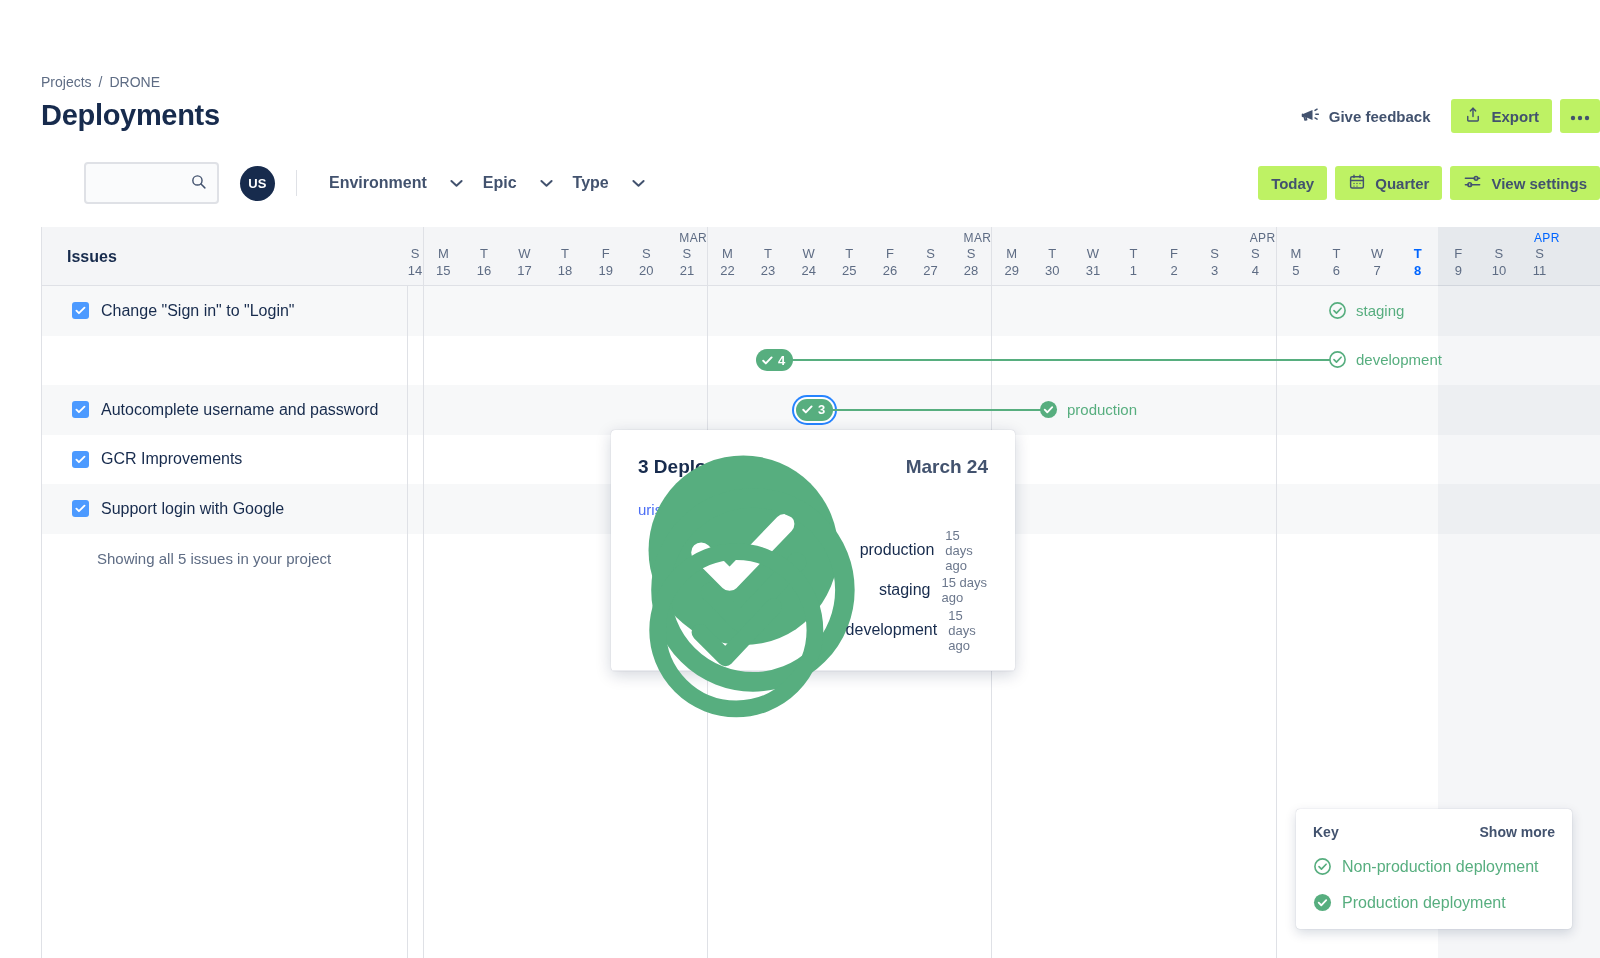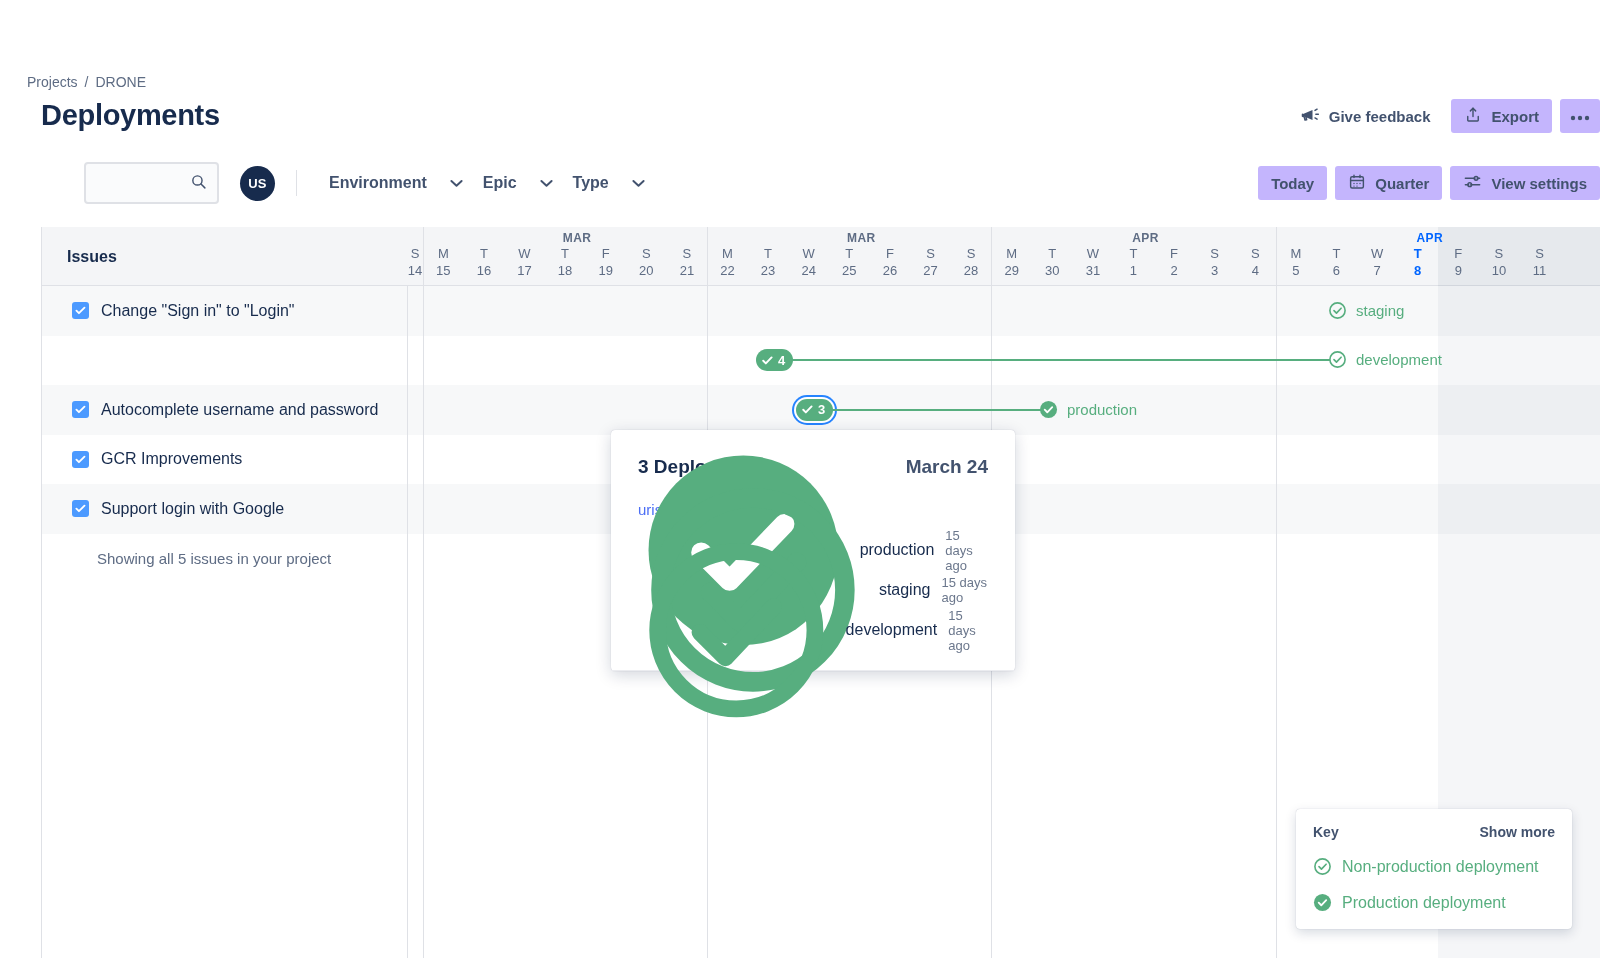--- a/index.html
+++ b/index.html
@@ -7,39 +7,39 @@
     width: 1600px; height: 958px;
     background: #FFFFFF;
     font-family: "Liberation Sans", sans-serif;
     color: #172B4D;
     overflow: hidden;
   }
   #app { position: relative; width: 1600px; height: 958px; }
 
   
   .breadcrumb {
-    position: absolute; left: 27px; top: 74px;
+    position: absolute; left: 41px; top: 74px;
     font-size: 14px; color: #5E6C84; display: flex; gap: 7px; align-items: center;
   }
   .breadcrumb a { color: #5E6C84; text-decoration: none; }
   .breadcrumb .sep { color: #5E6C84; }
   .page-title {
     position: absolute; left: 41px; top: 99px;
     font-size: 29px; font-weight: bold; color: #172B4D; letter-spacing: -0.3px;
   }
 
   
   .top-actions {
     position: absolute; right: 0px; top: 99px;
     display: flex; align-items: center; gap: 8px;
   }
   .btn {
     display: flex; align-items: center; gap: 9px;
     height: 34px; padding: 0 13px; border-radius: 3px;
-    background: #c4b5fd; color: #42526E; border: none;
+    background: #bef264; color: #42526E; border: none;
     font-size: 15px; font-family: inherit; cursor: pointer; white-space: nowrap;
   }
   .btn.plain { background: transparent; }
   .btn.icon-only { padding: 0 10px; }
   .btn-label { font-weight: 600; color: #42526E; text-align: right; }
 
   
   .filter-bar {
     position: absolute; left: 41px; top: 162px; right: 0;
     height: 42px; display: flex; align-items: center; padding-left: 43px;
@@ -90,22 +90,22 @@
   .daycol {
     position: absolute; top: 0; height: 59px;
     display: flex; flex-direction: column; align-items: center;
     justify-content: flex-end; padding-bottom: 7px;
     font-size: 13px; color: #5E6C84;
   }
   .daycol .dow { line-height: 16px; }
   .daycol .dnum { line-height: 17px; }
   .daycol.today .dow, .daycol.today .dnum { color: #0065FF; font-weight: bold; }
   .monthlab {
-    position: absolute; top: 4px; font-size: 12px; font-weight: bold;
-    color: #5E6C84; letter-spacing: 0.4px; text-align: center; padding-left: 24px;
+    position: absolute; top: 4px; font-size: 12px; font-weight: normal;
+    color: #5E6C84; letter-spacing: 0.4px; text-align: right; padding-left: 24px;
   }
   .monthlab.today-month { color: #0065FF; }
   .weekdiv { position: absolute; top: 0; bottom: 0; width: 1px; background: #DFE1E6; }
 
   
   .tl-body { position: absolute; left: 0; top: 59px; right: 0; bottom: 0; background: #FFFFFF; }
   .future-shade {
     position: absolute; top: 0; bottom: 0; background: rgba(9,30,66,0.04); pointer-events: none;
   }
   .future-shade-head {

